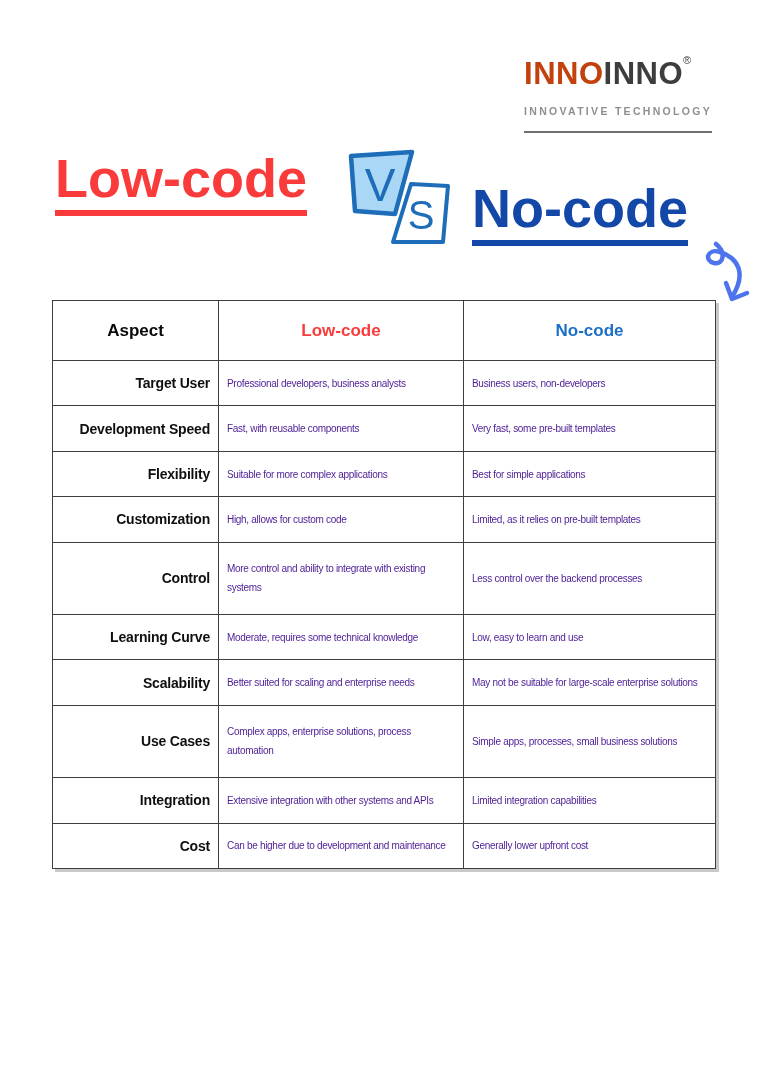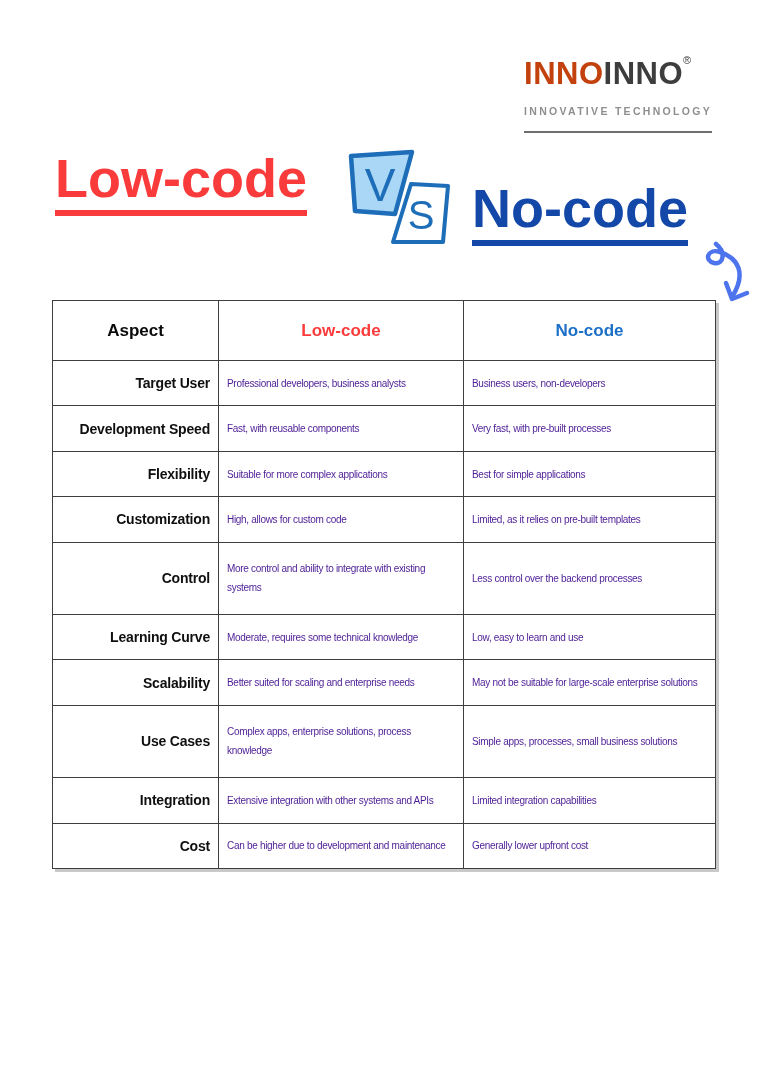--- a/index.html
+++ b/index.html
@@ -76,21 +76,21 @@
     </thead>
     <tbody>
       <tr>
         <td class="aspect">Target User</td>
         <td class="val">Professional developers, business analysts</td>
         <td class="val">Business users, non-developers</td>
       </tr>
       <tr>
         <td class="aspect">Development Speed</td>
         <td class="val">Fast, with reusable components</td>
-        <td class="val">Very fast, with pre-built processes</td>
+        <td class="val">Very fast, some pre-built templates</td>
       </tr>
       <tr>
         <td class="aspect">Flexibility</td>
         <td class="val">Suitable for more complex applications</td>
         <td class="val">Best for simple applications</td>
       </tr>
       <tr>
         <td class="aspect">Customization</td>
         <td class="val">High, allows for custom code</td>
         <td class="val">Limited, as it relies on pre-built templates</td>
@@ -105,21 +105,21 @@
         <td class="val">Moderate, requires some technical knowledge</td>
         <td class="val">Low, easy to learn and use</td>
       </tr>
       <tr>
         <td class="aspect">Scalability</td>
         <td class="val">Better suited for scaling and enterprise needs</td>
         <td class="val">May not be suitable for large-scale enterprise solutions</td>
       </tr>
       <tr>
         <td class="aspect">Use Cases</td>
-        <td class="val">Complex apps, enterprise solutions, process knowledge</td>
+        <td class="val">Complex apps, enterprise solutions, process automation</td>
         <td class="val">Simple apps, processes, small business solutions</td>
       </tr>
       <tr>
         <td class="aspect">Integration</td>
         <td class="val">Extensive integration with other systems and APIs</td>
         <td class="val">Limited integration capabilities</td>
       </tr>
       <tr>
         <td class="aspect">Cost</td>
         <td class="val">Can be higher due to development and maintenance</td>

